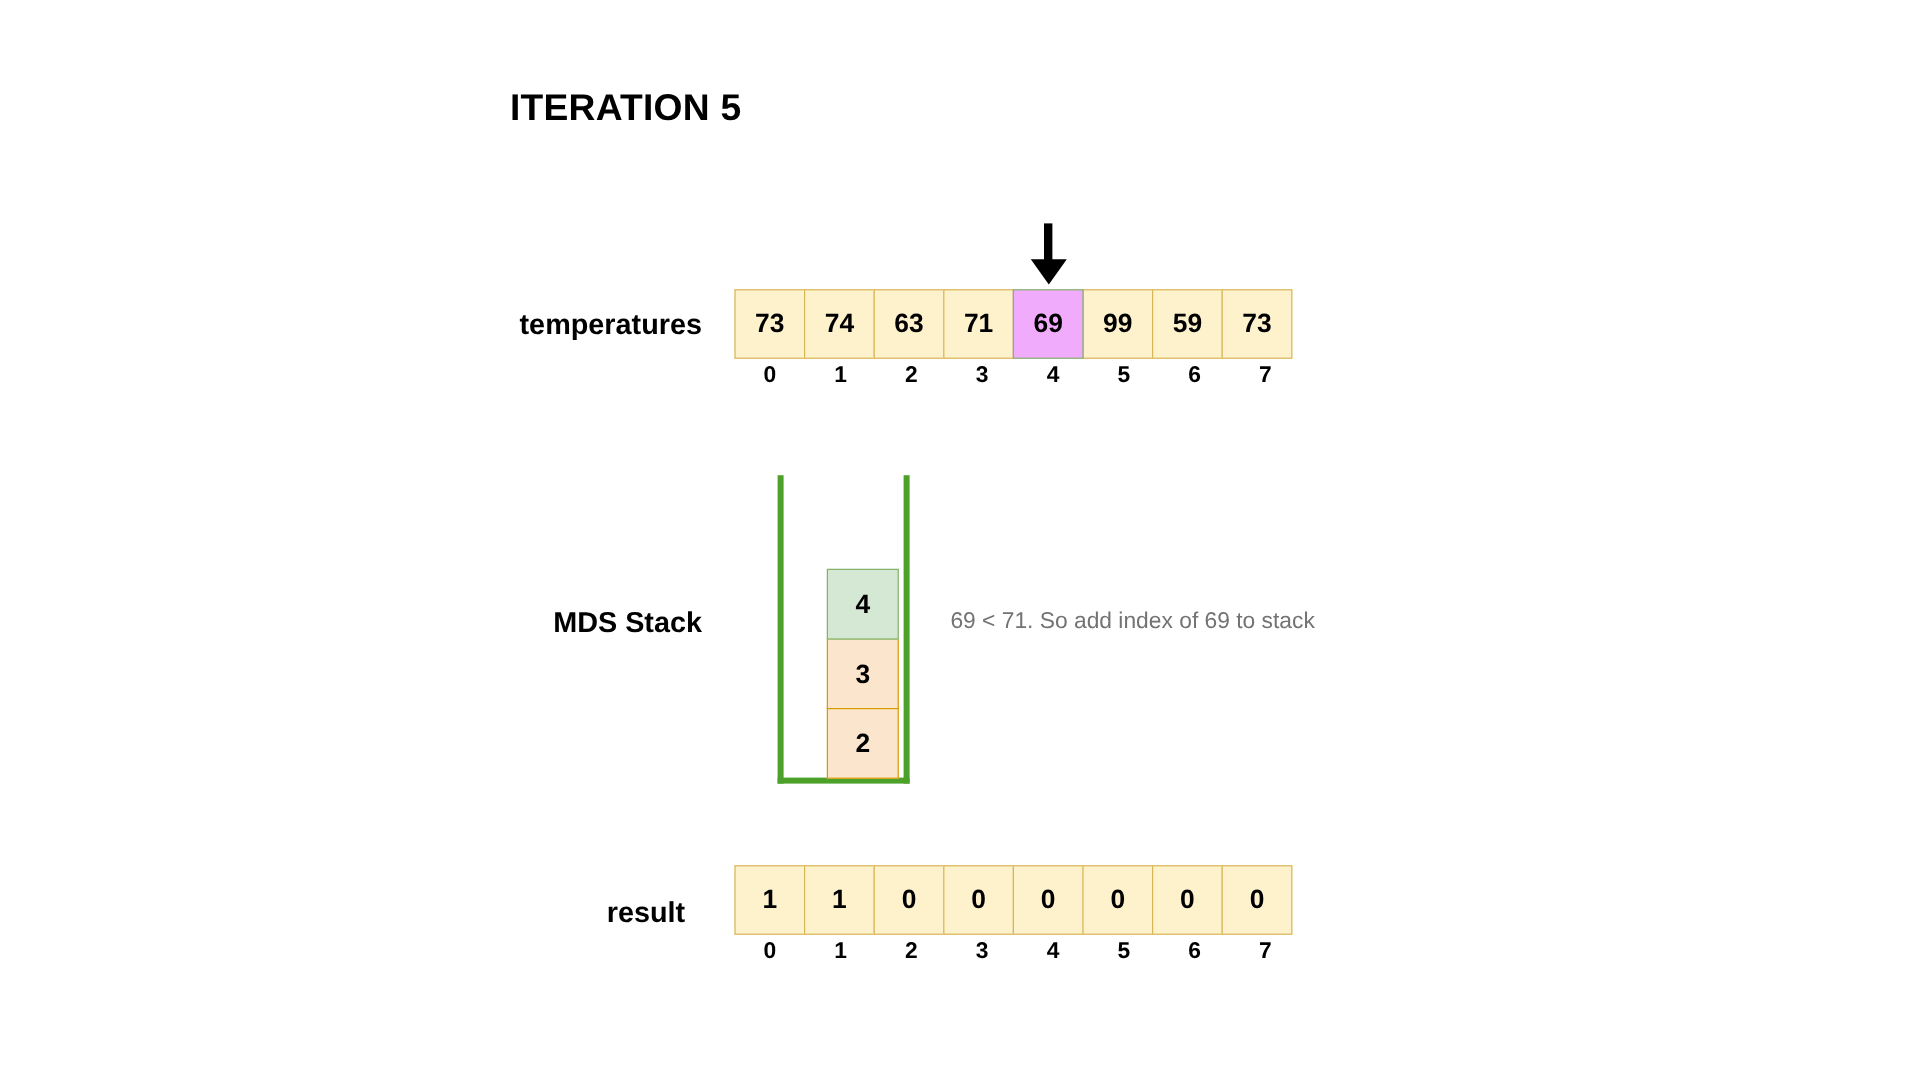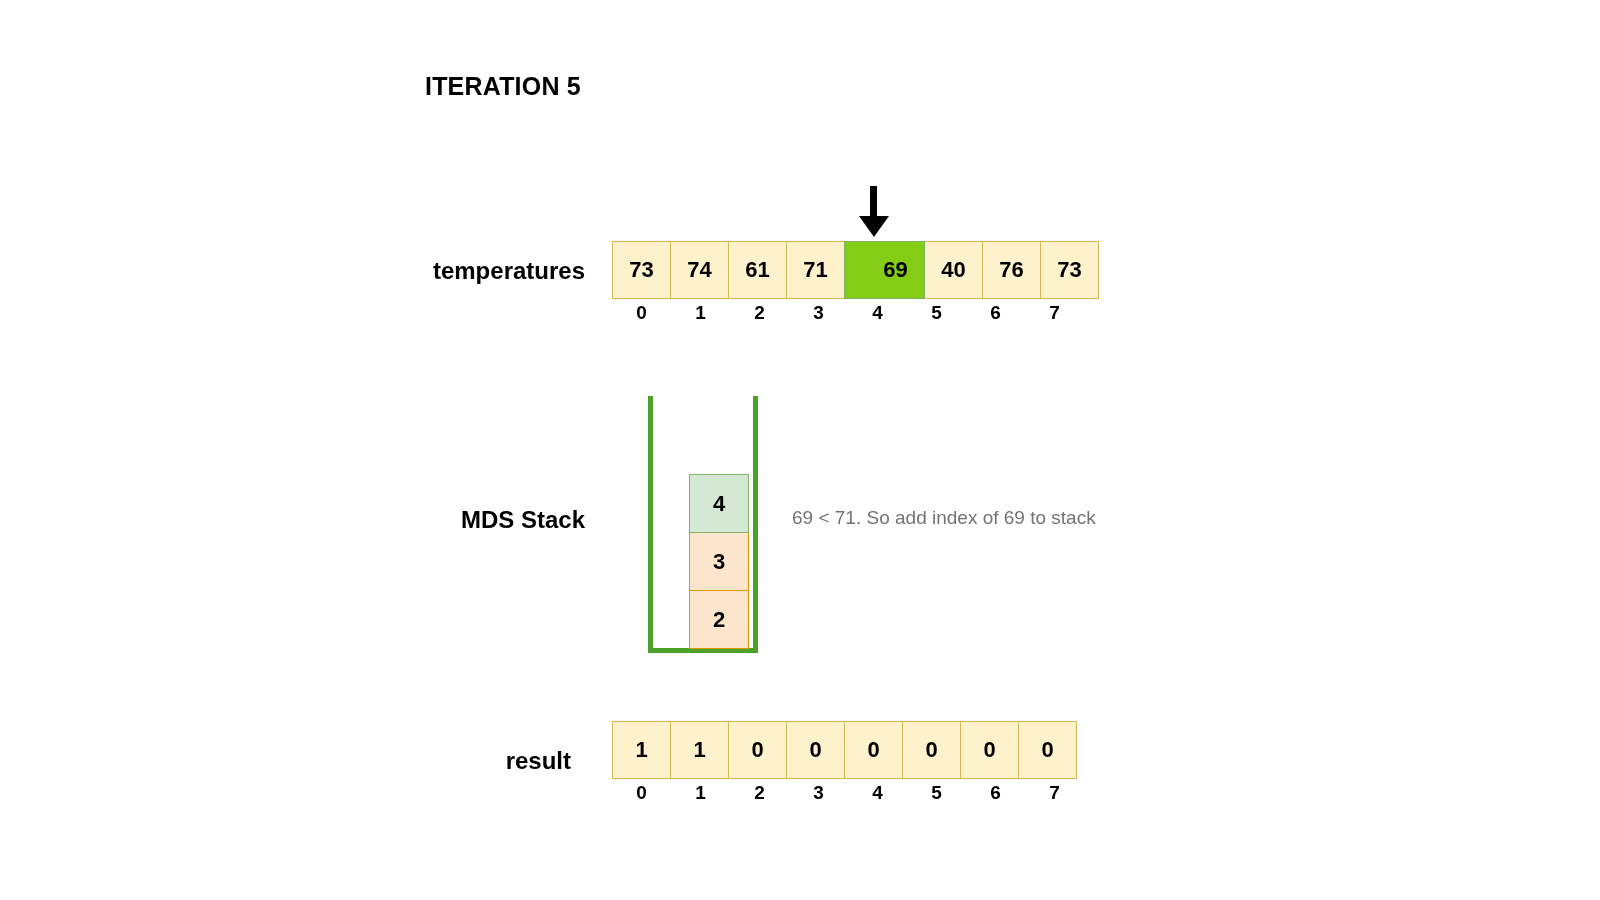--- a/index.html
+++ b/index.html
@@ -14,21 +14,21 @@
     overflow: hidden;
     font-family: "Liberation Sans", sans-serif;
     color: #000000;
   }
 
   
   #title {
     position: absolute;
     left: 425px;
     top: 72px;
-    font-size: 25px;
+    font-size: 31px;
     font-weight: bold;
     letter-spacing: 0.2px;
     white-space: nowrap;
   }
 
   
   .row-label {
     position: absolute;
     font-size: 24px;
     font-weight: bold;
@@ -55,25 +55,24 @@
     display: flex;
     align-items: center;
     justify-content: center;
     font-size: 22px;
     font-weight: bold;
     color: #000000;
     box-sizing: content-box;
     margin-right: -1px;
   }
   .cell.highlight {
-    background: #84cc16;
+    background: #f0abfc;
     border-color: #82b366;
     position: relative;
     z-index: 2;
-    padding-left: 22px;
   }
 
   
   .index-row {
     position: absolute;
     display: flex;
     flex-direction: row;
   }
   #temperatures-indices { left: 612px; top: 302px; }
   #result-indices       { left: 612px; top: 782px; }
@@ -155,25 +154,25 @@
 </head>
 <body>
 
 <div id="title">ITERATION 5</div>
 
 <div class="row-label" id="temperatures-label">temperatures</div>
 
 <div class="array" id="temperatures-array">
     <div class="cell">73</div>
     <div class="cell">74</div>
-    <div class="cell">61</div>
+    <div class="cell">63</div>
     <div class="cell">71</div>
     <div class="cell highlight">69</div>
-    <div class="cell">40</div>
-    <div class="cell">76</div>
+    <div class="cell">99</div>
+    <div class="cell">59</div>
     <div class="cell">73</div>
   </div>
 
 <div class="index-row" id="temperatures-indices">
     <div class="index-cell">0</div>
     <div class="index-cell">1</div>
     <div class="index-cell">2</div>
     <div class="index-cell">3</div>
     <div class="index-cell">4</div>
     <div class="index-cell">5</div>

